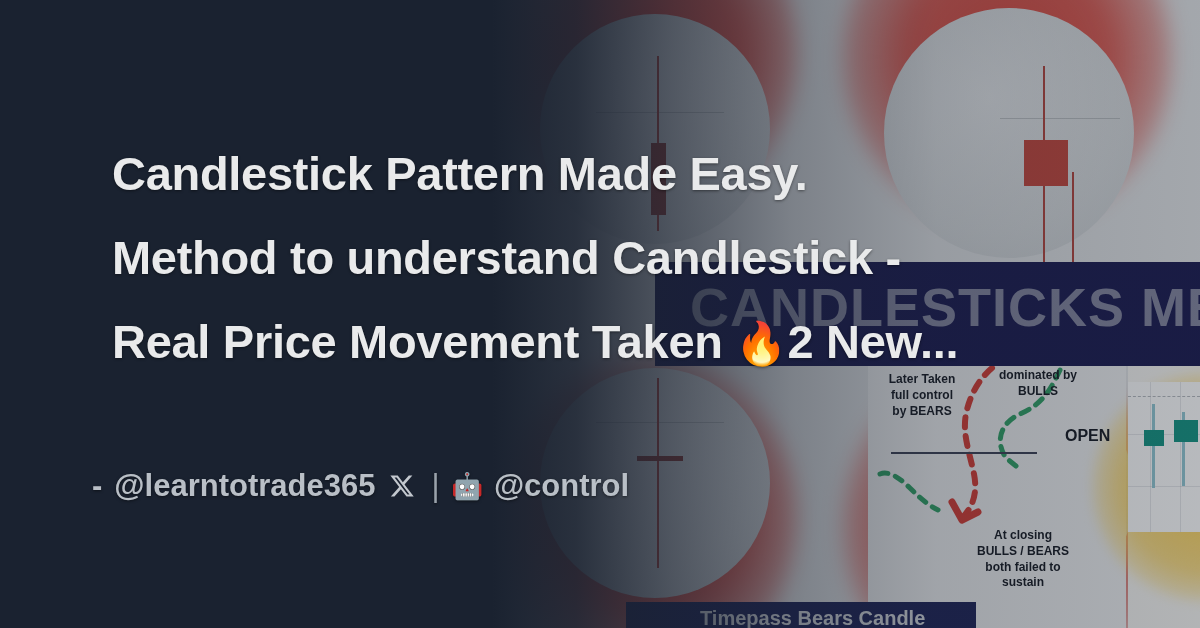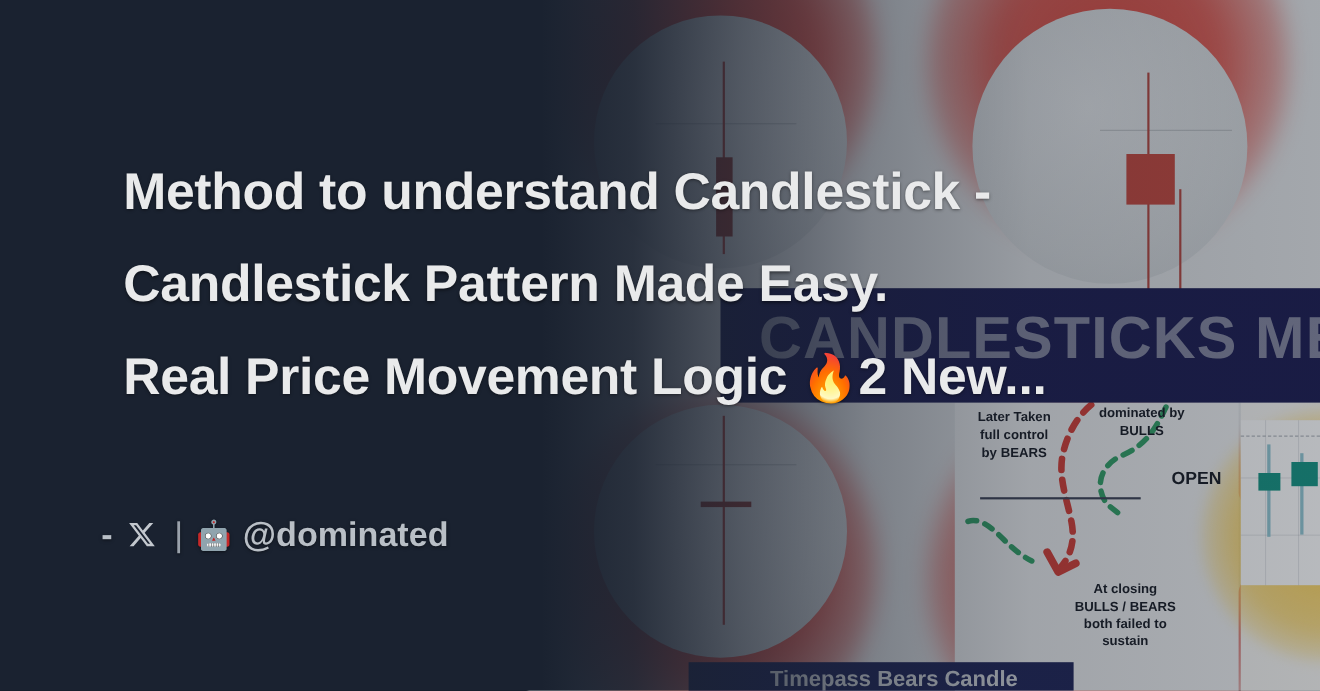--- a/index.html
+++ b/index.html
@@ -311,29 +311,30 @@
 
     <div class="bottom-band"></div>
     <div class="bottom-band-text">Timepass Bears Candle</div>
   </div>
 
   <div id="scrim"></div>
 
   <div id="content">
 
     <div id="title-block">
+      <div class="title-line">Candlestick Pattern Made Easy.</div>
       <div class="title-line">Method to understand Candlestick -</div>
-      <div class="title-line">Candlestick Pattern Made Easy.</div>
-      <div class="title-line"><span>Real Price Movement Logic </span><span class="fire">🔥</span><span>2 New...</span></div>
+      <div class="title-line"><span>Real Price Movement Taken </span><span class="fire">🔥</span><span>2 New...</span></div>
     </div>
 
     <div id="attribution">
       <span class="handle">-</span>
+      <span class="handle">@learntotrade365</span>
       <svg class="xlogo" viewBox="0 0 24 24">
         <path d="M18.244 2.25h3.308l-7.227 8.26 8.502 11.24H16.17l-5.214-6.817L4.99 21.75H1.68l7.73-8.835L1.254 2.25H8.08l4.713 6.231zm-1.161 17.52h1.833L7.084 4.126H5.117z"></path>
       </svg>
       <span class="sep">|</span>
       <span class="bot">🤖</span>
-      <span>@dominated</span>
+      <span>@control</span>
     </div>
 
   </div>
 </div>
 
 </body></html>

